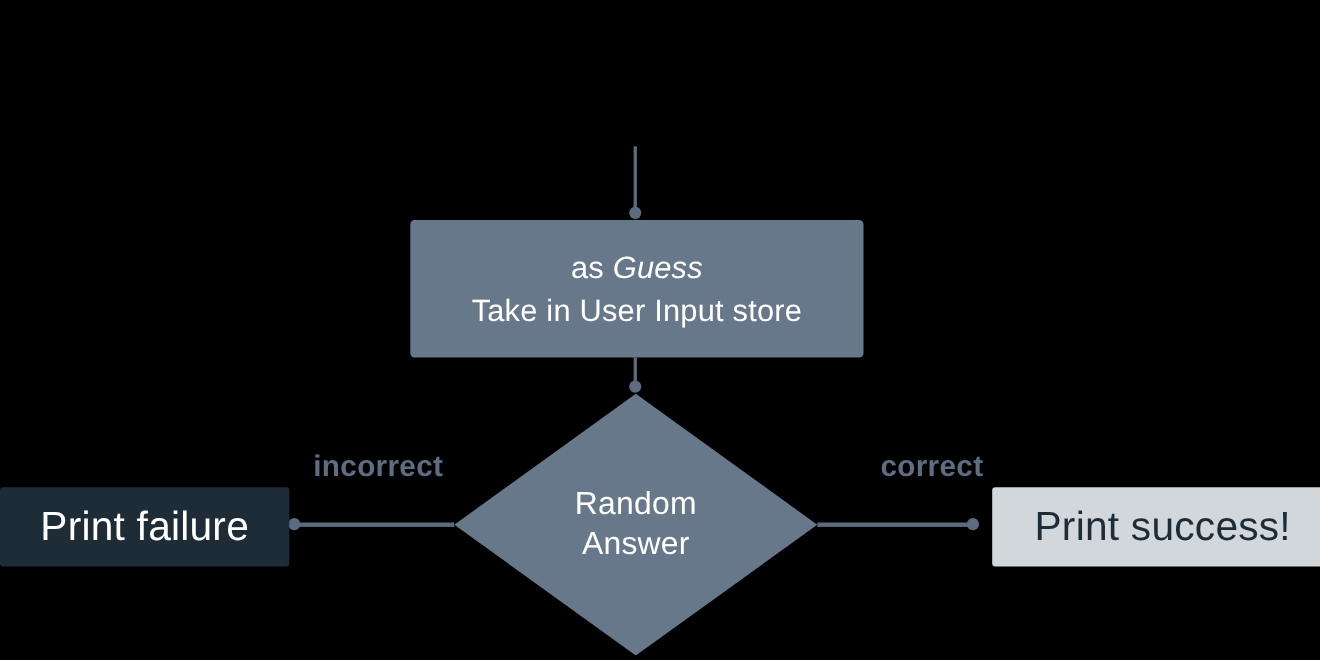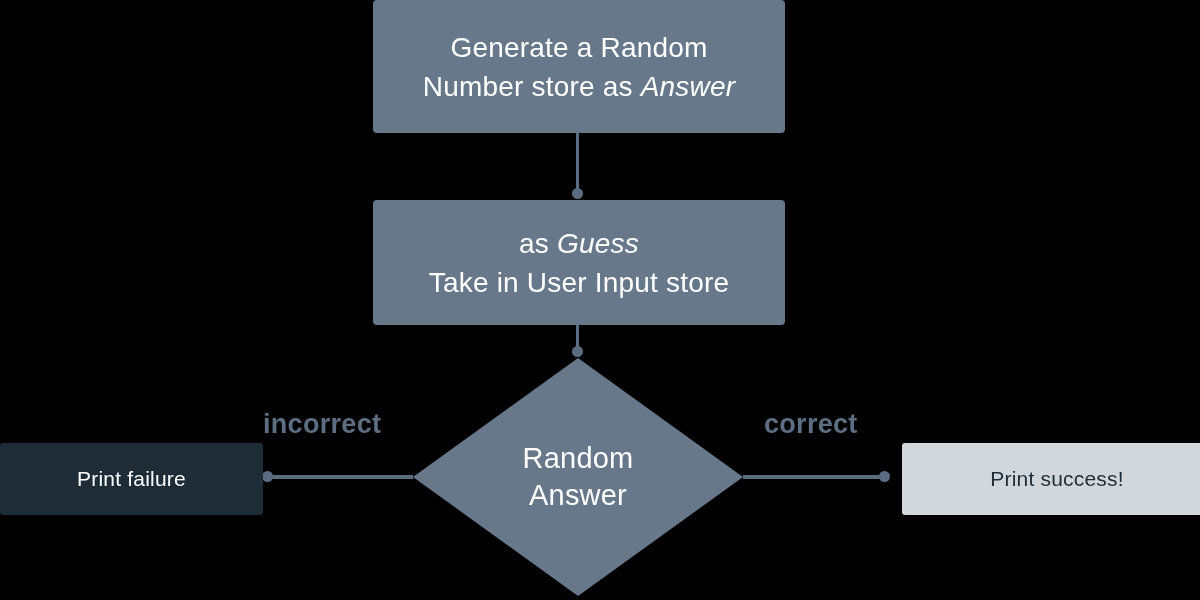--- a/index.html
+++ b/index.html
@@ -52,21 +52,21 @@
     clip-path: polygon(50% 0, 100% 50%, 50% 100%, 0 50%);
     color: var(--text-on-node);
     font-size: 29px;
     line-height: 37px;
     font-weight: 400;
     letter-spacing: 0.2px;
   }
   .terminal {
     top: 443px;
     height: 72px;
-    font-size: 21px;
+    font-size: 37px;
     font-weight: 500;
     border-radius: 3px;
     letter-spacing: 0.2px;
   }
   #node-failure {
     left: 0;
     width: 263px;
     background: var(--dark-fill);
     color: var(--text-on-node);
   }
@@ -93,39 +93,31 @@
   #dot-v1 { left: 572px; top: 188px; }
   #dot-v2 { left: 572px; top: 346px; }
   #dot-left { left: 262px; top: 471px; }
   #dot-right { left: 879px; top: 471px; }
   .edge-label {
     position: absolute;
     top: 409px;
     color: var(--label-text);
     font-size: 27px;
     font-weight: 600;
-    text-align: left;
+    text-align: right;
     letter-spacing: 0.3px;
   }
   #label-incorrect { left: 263px; width: 140px; }
   #label-correct   { left: 764px; width: 130px; }
 </style>
 </head>
 <body>
 
 <div class="stage">
 
-  <div class="node process" id="node-generate">
-    <div>
-      <span>Generate a Random</span>
-    </div>
-    <div>
-      <span>Number store as </span><span class="it">Answer</span>
-    </div>
-  </div>
 
   <div class="connector" id="conn-v1"></div>
   <div class="dot" id="dot-v1"></div>
 
   <div class="node process" id="node-input">
     <div>
       <span>as </span><span class="it">Guess</span>
     </div>
     <div>
       <span>Take in User Input store</span>

